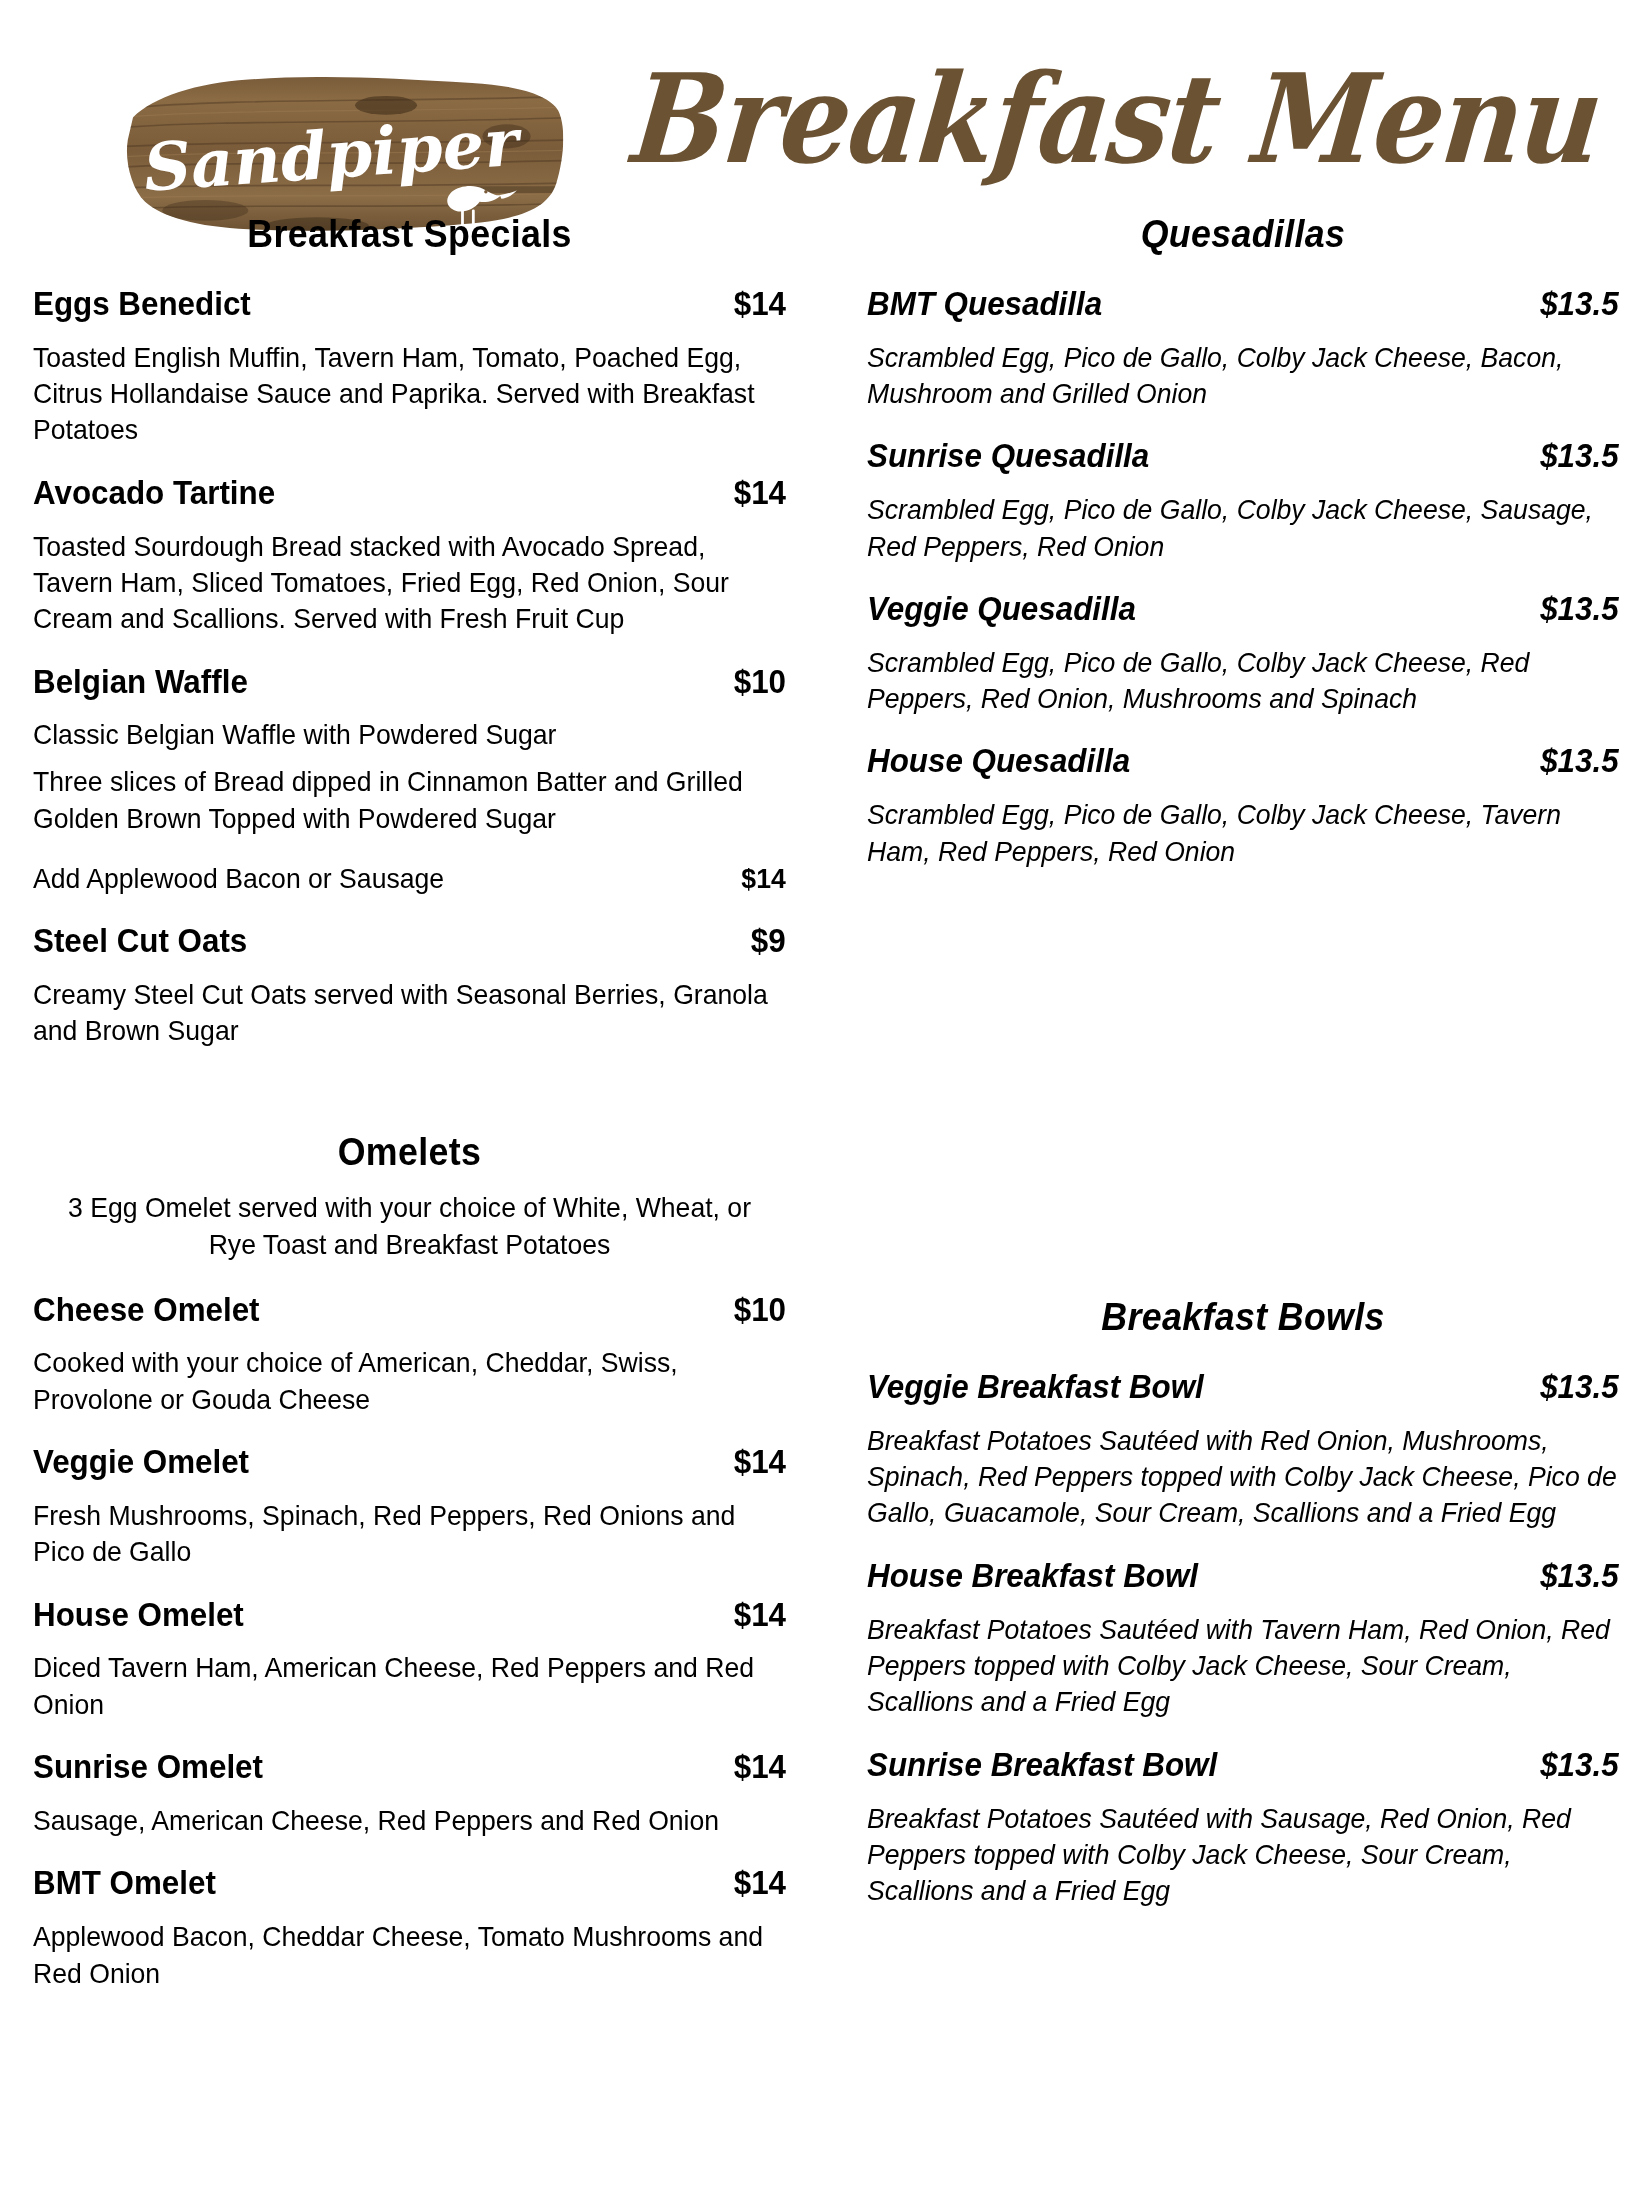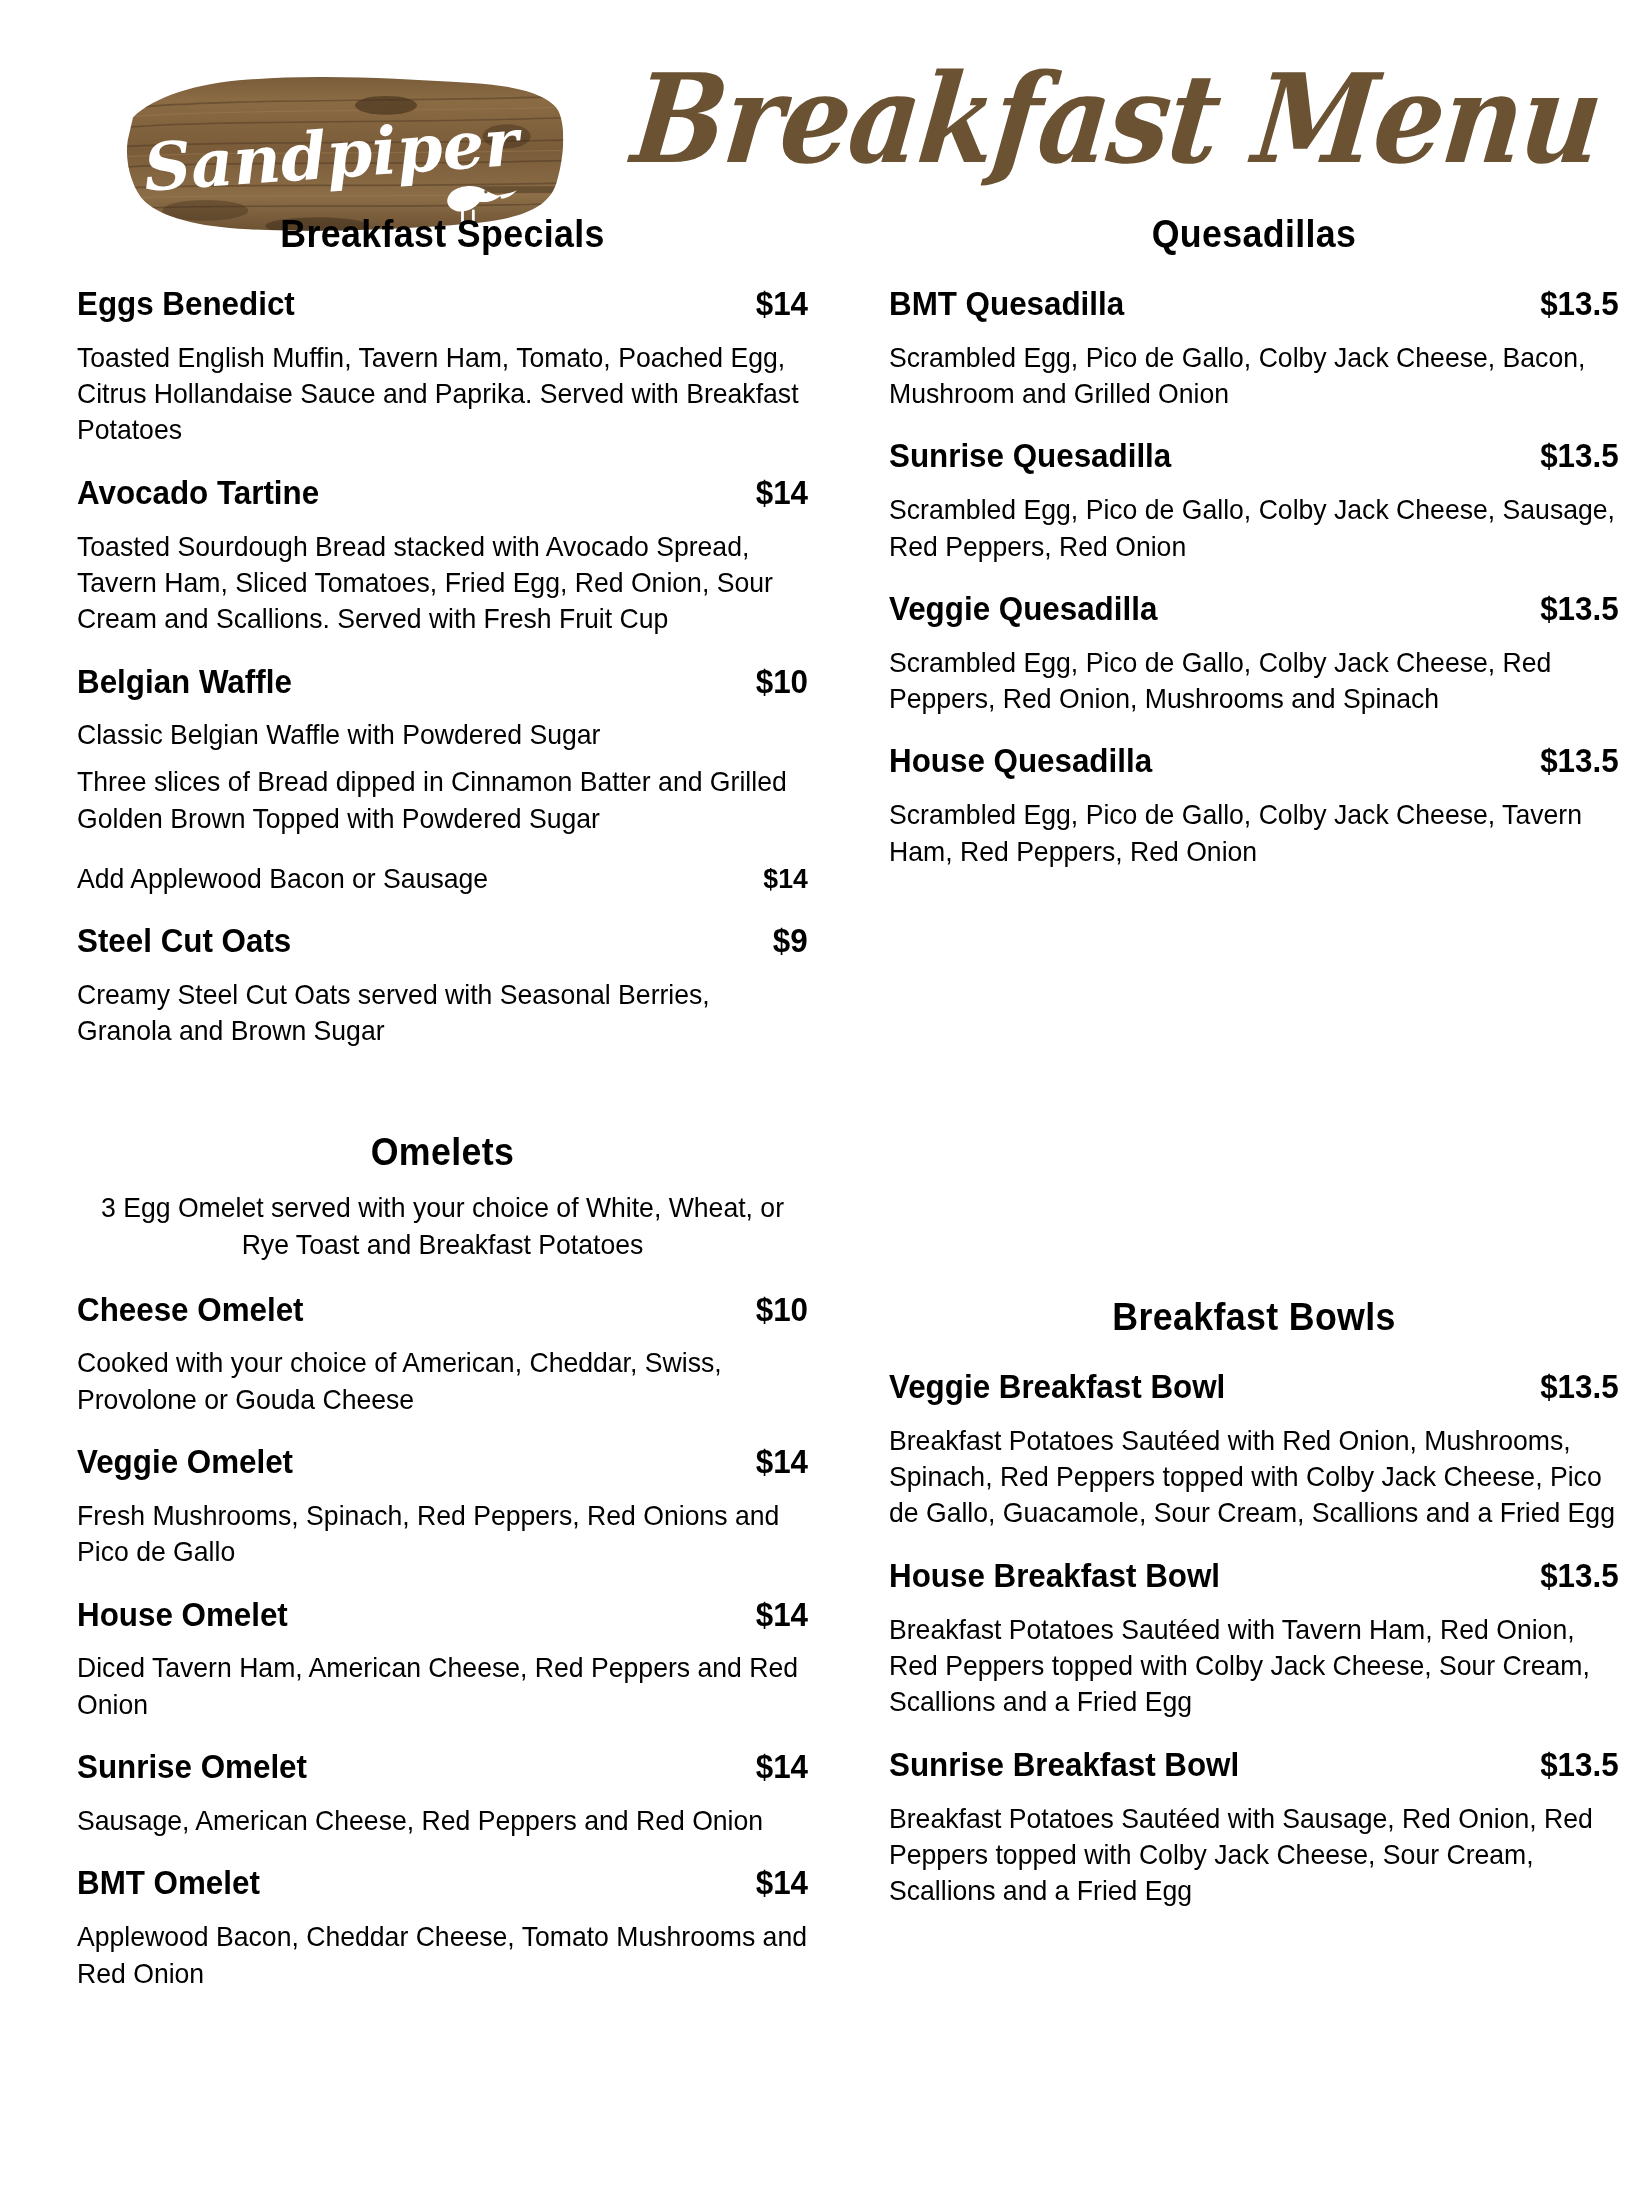--- a/index.html
+++ b/index.html
@@ -59,22 +59,22 @@
   
   .columns {
     display: flex;
     padding: 0 33px;
     box-sizing: border-box;
   }
   .col {
     width: 50%;
     box-sizing: border-box;
   }
-  .col-left { padding-right: 40px; margin-left: 44px; }
-  .col-right { padding-left: 41px; }
+  .col-left { padding-right: 40px; }
+  .col-right { padding-left: 41px; font-style: italic; }
 
   .section-title {
     text-align: center;
     font-weight: bold;
     font-size: 38px;
     line-height: 1.05;
     letter-spacing: 0.4px;
     margin: 0 0 29px 0;
     transform: scale(0.94, 1);
     transform-origin: center;

